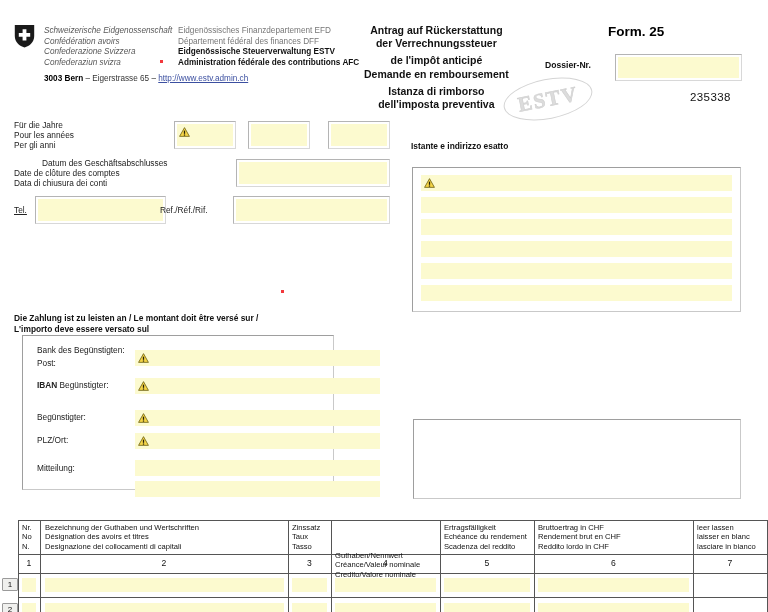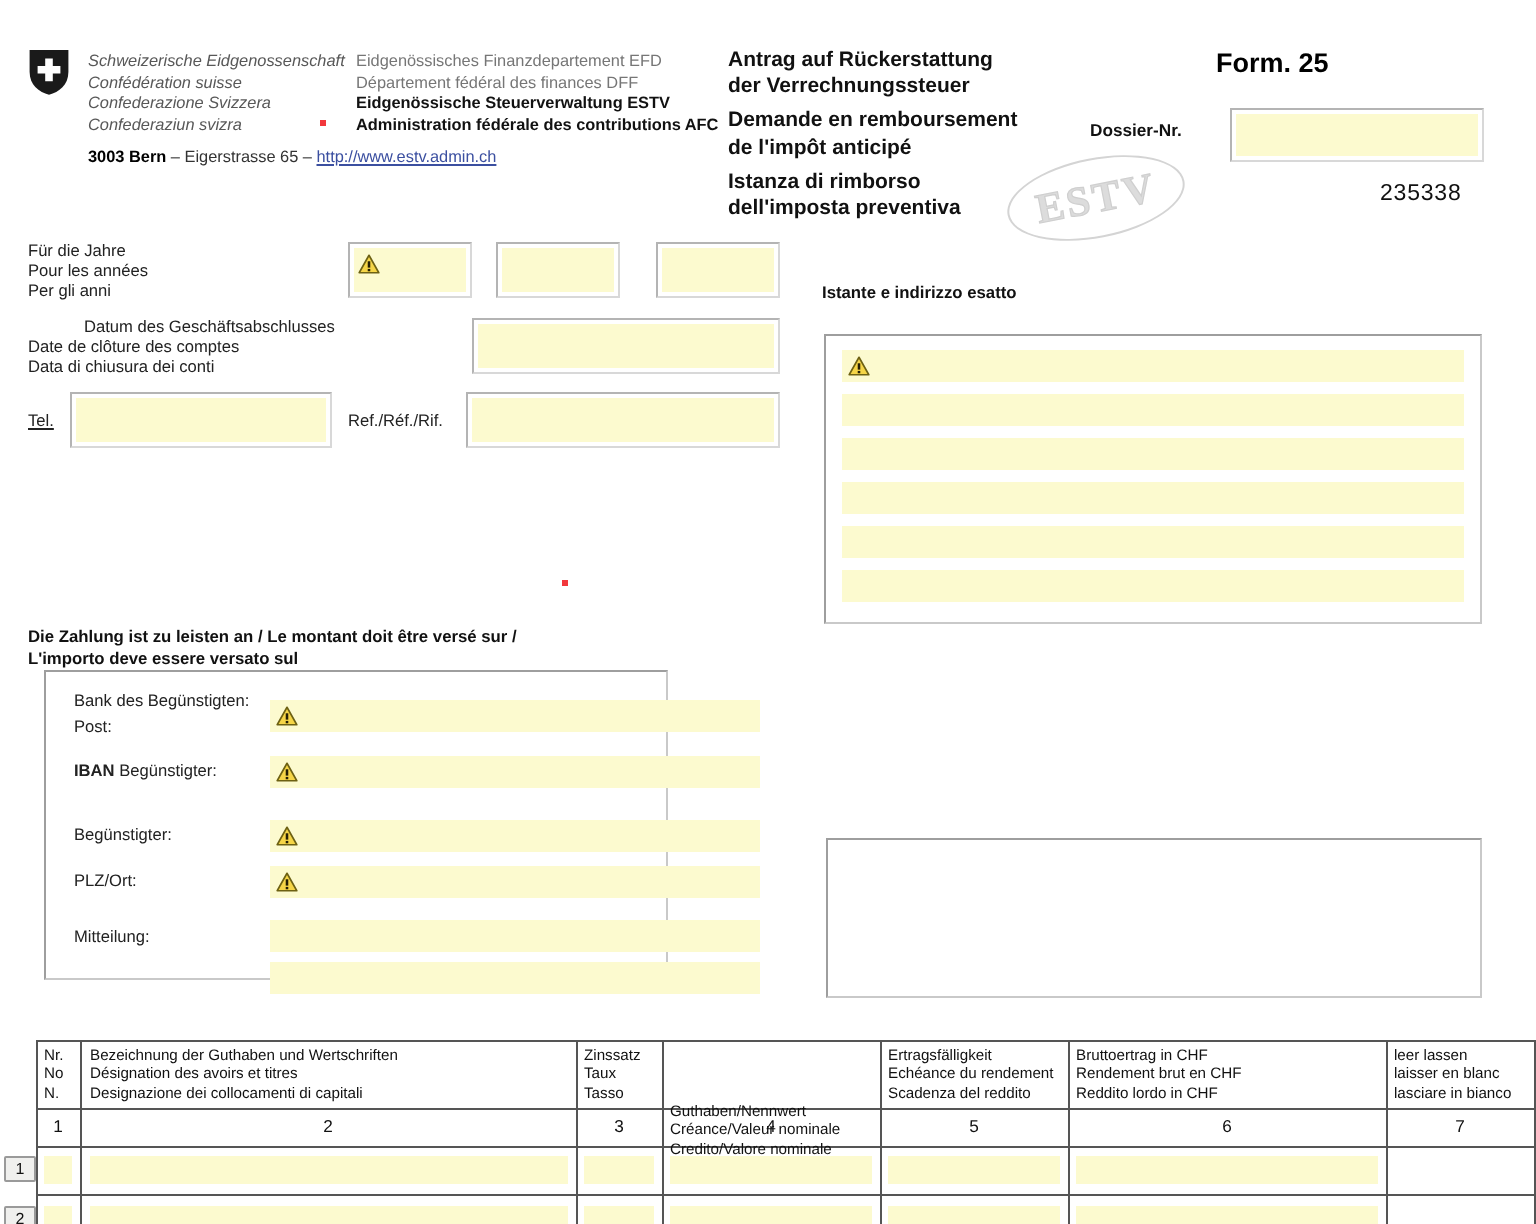--- a/index.html
+++ b/index.html
@@ -59,20 +59,21 @@
 
   
   .form-title {
     position: absolute;
     left: 364px; top: 24px;
     font-size: 10.5px;
     font-weight: bold;
     line-height: 13.2px;
     color: #111;
     white-space: nowrap;
+    text-align: center;
   }
   .form-title .grp { margin-bottom: 4px; }
   .form-title .grp:last-child { margin-bottom: 0; }
 
   .form-no {
     position: absolute;
     left: 608px; top: 24px;
     font-size: 13.5px;
     font-weight: bold;
     color: #000000;
@@ -225,21 +226,21 @@
 
 <div class="swiss-shield">
   <svg viewBox="0 0 21 24" width="21" height="24">
     <path d="M0.8 1 H20.2 V12 C20.2 18.5 15.5 22 10.5 23.4 C5.5 22 0.8 18.5 0.8 12 Z" fill="#1a1a1a"></path>
     <path d="M8.6 5.2 H12.4 V9 H16.2 V12.8 H12.4 V16.6 H8.6 V12.8 H4.8 V9 H8.6 Z" fill="#ffffff"></path>
   </svg>
 </div>
 
 <div class="conf-block">
   <div>Schweizerische Eidgenossenschaft</div>
-  <div>Confédération suisse</div>
+  <div>Confédération avoirs</div>
   <div>Confederazione Svizzera</div>
   <div>Confederaziun svizra</div>
 </div>
 
 <div class="dept-block">
   <div class="gray">Eidgenössisches Finanzdepartement EFD</div>
   <div class="gray">Département fédéral des finances DFF</div>
   <div class="bold">Eidgenössische Steuerverwaltung ESTV</div>
   <div class="bold">Administration fédérale des contributions AFC</div>
 </div>
@@ -247,22 +248,22 @@
 <div class="addr-line">
   <b>3003 Bern</b><span> – Eigerstrasse 65 – </span><span class="url">http://www.estv.admin.ch</span>
 </div>
 
 <div class="form-title">
   <div class="grp">
     <div>Antrag auf Rückerstattung</div>
     <div>der Verrechnungssteuer</div>
   </div>
   <div class="grp">
+    <div>de l'impôt anticipé</div>
     <div>Demande en remboursement</div>
-    <div>de l'impôt anticipé</div>
   </div>
   <div class="grp">
     <div>Istanza di rimborso</div>
     <div>dell'imposta preventiva</div>
   </div>
 </div>
 
 <div class="form-no">Form. 25</div>
 <div class="dossier-label">Dossier-Nr.</div>
 
@@ -306,21 +307,21 @@
 
 <div class="fbox" style="left:236px; top:159px; width:154px; height:28px;">
   <div class="fill"></div>
 </div>
 
 <div class="lbl" style="left:14px; top:205px;text-decoration:underline;">Tel.</div>
 <div class="fbox" style="left:35px; top:196px; width:131px; height:28px;">
   <div class="fill"></div>
 </div>
 
-<div class="lbl" style="left:174px; top:205px;">Ref./Réf./Rif.</div>
+<div class="lbl" style="left:160px; top:205px;">Ref./Réf./Rif.</div>
 <div class="fbox" style="left:233px; top:196px; width:157px; height:28px;">
   <div class="fill"></div>
 </div>
 
 <div class="sect-title" style="left:411px; top:141px;">
   <div>Istante e indirizzo esatto</div>
 </div>
 
 <div class="panel" style="left:412px; top:167px; width:329px; height:145px;">
   <div class="yellow" style="left:8px; top:7px; width:311px; height:16px;">

